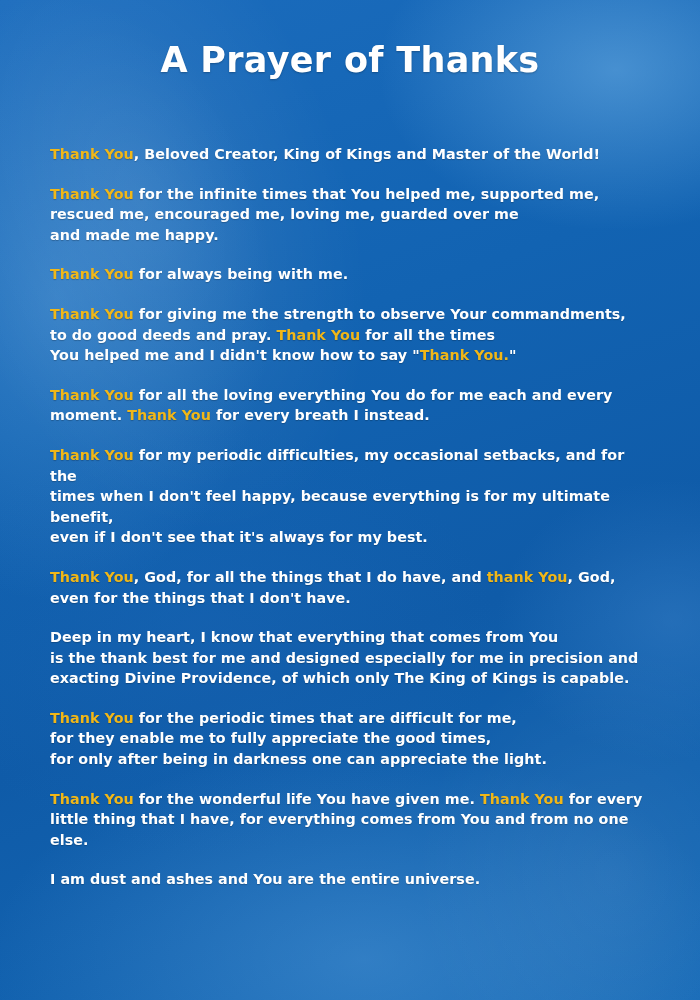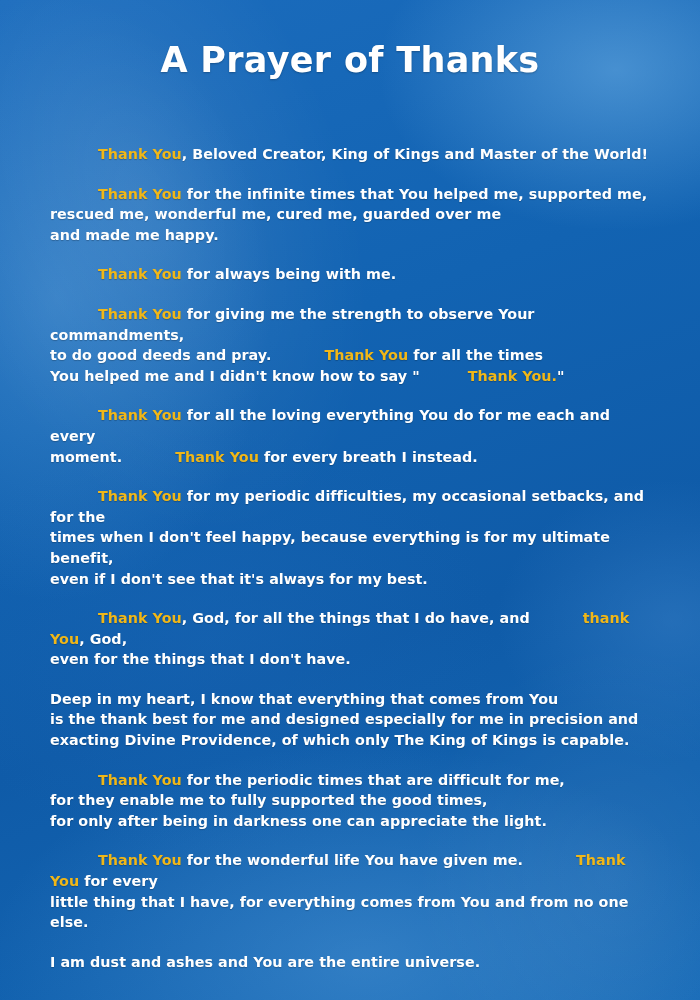--- a/index.html
+++ b/index.html
@@ -73,34 +73,33 @@
     text-shadow: 0 1px 1px rgba(0,0,0,0.22);
   }
   .para {
     margin: 0 0 19px 0;
   }
   .para:last-child {
     margin-bottom: 0;
   }
   .ty {
     color: #f0b718;
-    margin-left: 48px;
   }
 </style>
 </head>
 <body>
 
 <div id="page">
   <h1 id="title">A Prayer of Thanks</h1>
   <div id="body-text">
       <p class="para"><span><span class="ty">Thank You</span><span class="">, Beloved Creator, King of Kings and Master of the World!</span></span></p>
-      <p class="para"><span><span class="ty">Thank You</span><span class=""> for the infinite times that You helped me, supported me,</span></span><br><span><span class="">rescued me, wonderful me, cured me, guarded over me</span></span><br><span><span class="">and made me happy.</span></span></p>
+      <p class="para"><span><span class="ty">Thank You</span><span class=""> for the infinite times that You helped me, supported me,</span></span><br><span><span class="">rescued me, encouraged me, loving me, guarded over me</span></span><br><span><span class="">and made me happy.</span></span></p>
       <p class="para"><span><span class="ty">Thank You</span><span class=""> for always being with me.</span></span></p>
       <p class="para"><span><span class="ty">Thank You</span><span class=""> for giving me the strength to observe Your commandments,</span></span><br><span><span class="">to do good deeds and pray.  </span><span class="ty">Thank You</span><span class=""> for all the times</span></span><br><span><span class="">You helped me and I didn't know how to say "</span><span class="ty">Thank You.</span><span class="">"</span></span></p>
       <p class="para"><span><span class="ty">Thank You</span><span class=""> for all the loving everything You do for me each and every</span></span><br><span><span class="">moment.  </span><span class="ty">Thank You</span><span class=""> for every breath I instead.</span></span></p>
       <p class="para"><span><span class="ty">Thank You</span><span class=""> for my periodic difficulties, my occasional setbacks, and for the</span></span><br><span><span class="">times when I don't feel happy, because everything is for my ultimate benefit,</span></span><br><span><span class="">even if I don't see that it's always for my best.</span></span></p>
       <p class="para"><span><span class="ty">Thank You</span><span class="">, God, for all the things that I do have, and </span><span class="ty">thank You</span><span class="">, God,</span></span><br><span><span class="">even for the things that I don't have.</span></span></p>
       <p class="para"><span><span class="">Deep in my heart, I know that everything that comes from You</span></span><br><span><span class="">is the thank best for me and designed especially for me in precision and</span></span><br><span><span class="">exacting Divine Providence, of which only The King of Kings is capable.</span></span></p>
-      <p class="para"><span><span class="ty">Thank You</span><span class=""> for the periodic times that are difficult for me,</span></span><br><span><span class="">for they enable me to fully supported the good times,</span></span><br><span><span class="">for only after being in darkness one can appreciate the light.</span></span></p>
+      <p class="para"><span><span class="ty">Thank You</span><span class=""> for the periodic times that are difficult for me,</span></span><br><span><span class="">for they enable me to fully appreciate the good times,</span></span><br><span><span class="">for only after being in darkness one can appreciate the light.</span></span></p>
       <p class="para"><span><span class="ty">Thank You</span><span class=""> for the wonderful life You have given me.  </span><span class="ty">Thank You</span><span class=""> for every</span></span><br><span><span class="">little thing that I have, for everything comes from You and from no one else.</span></span></p>
       <p class="para"><span><span class="">I am dust and ashes and You are the entire universe.</span></span><br></p>
     </div>
 </div>
 
 </body></html>

